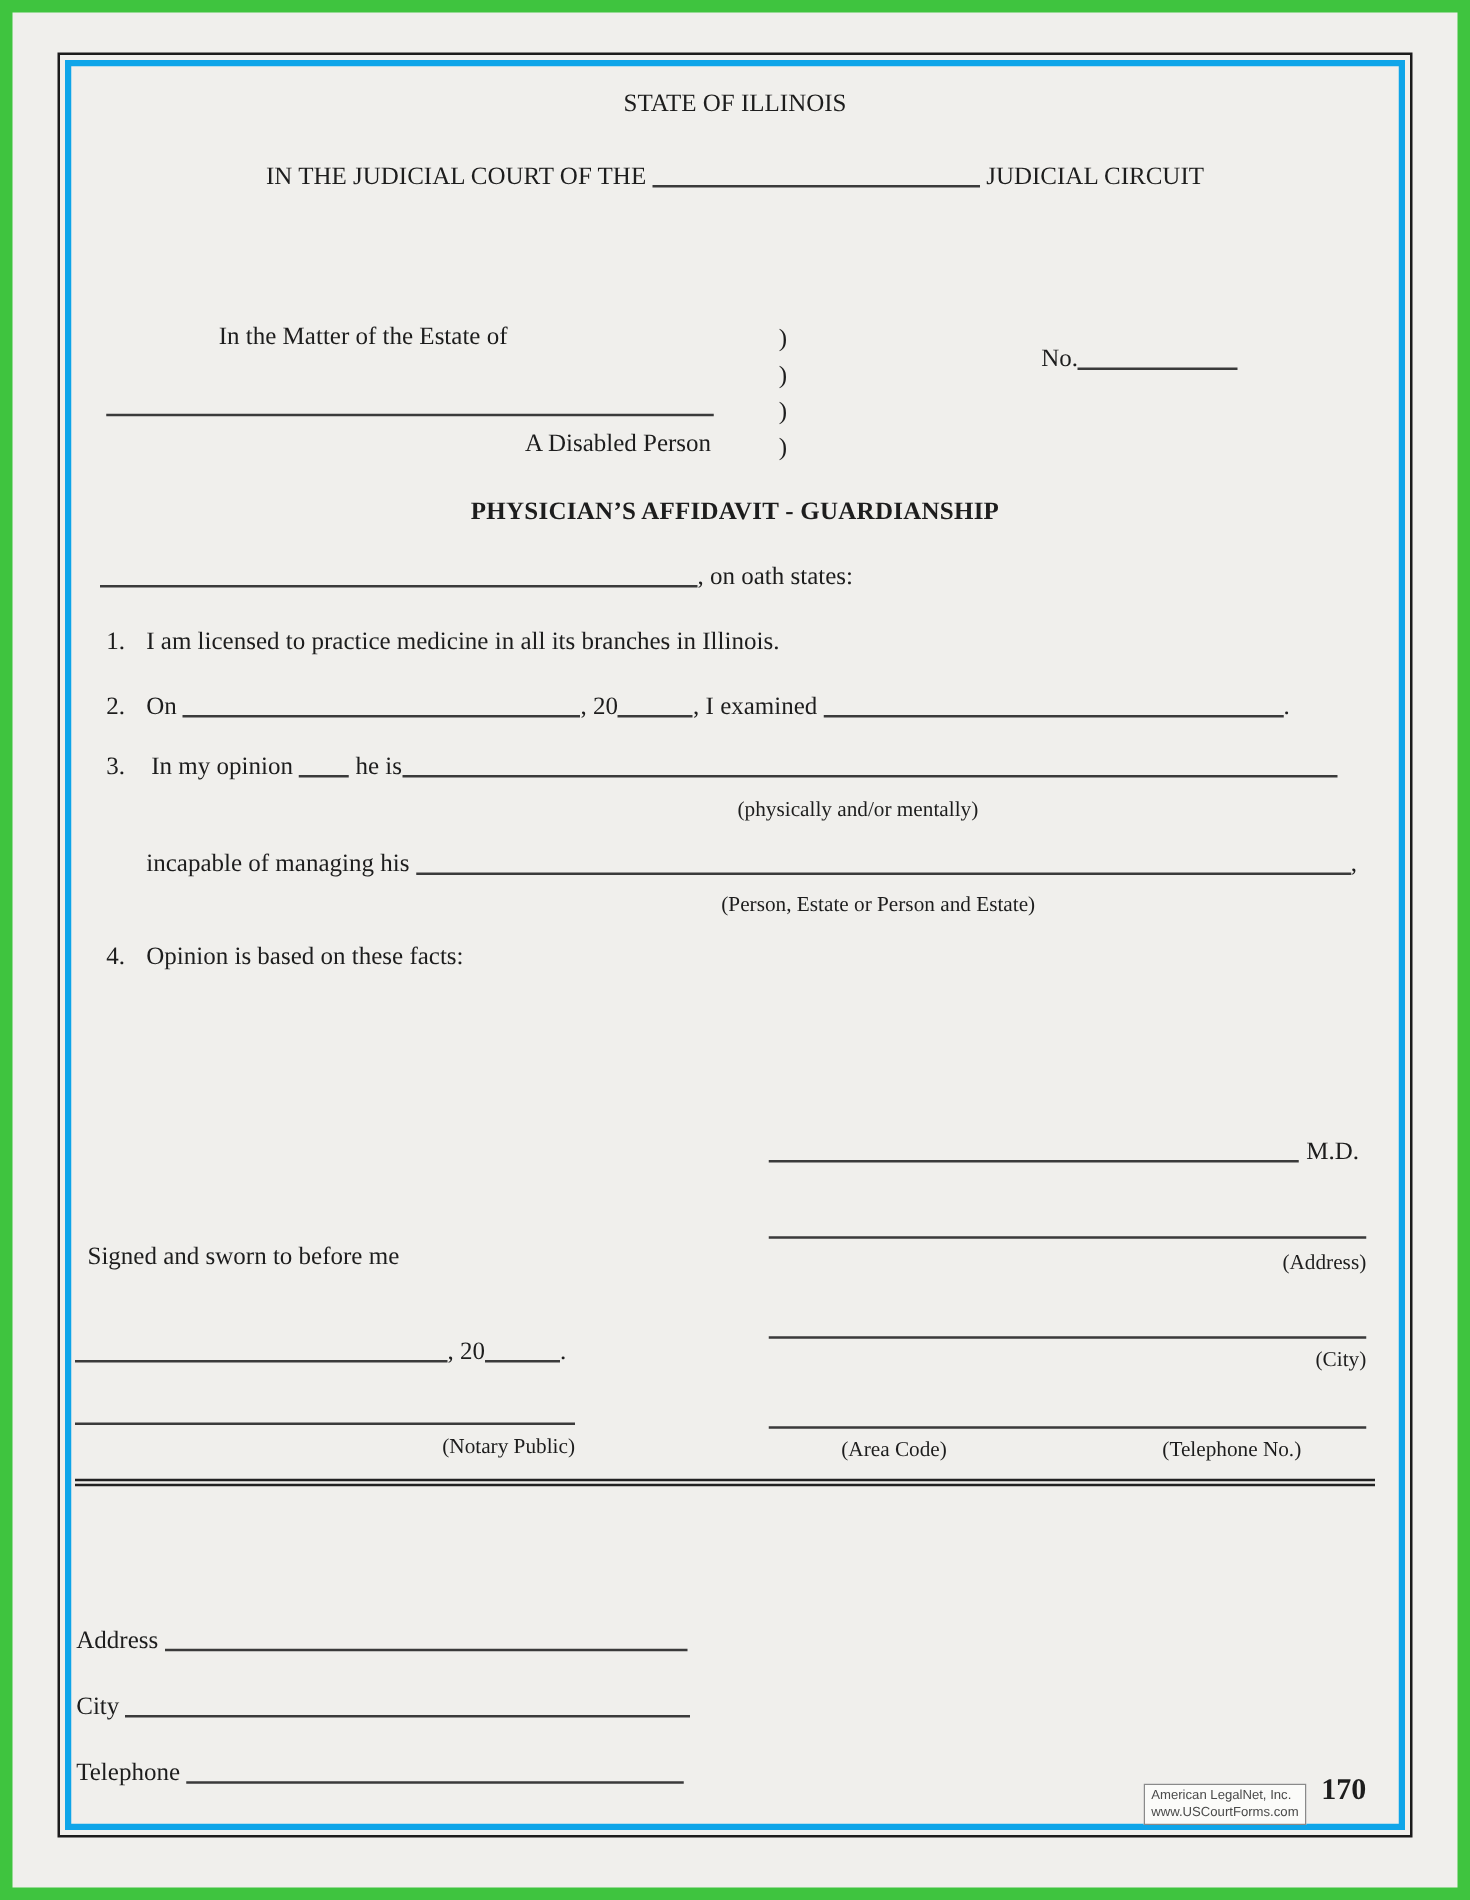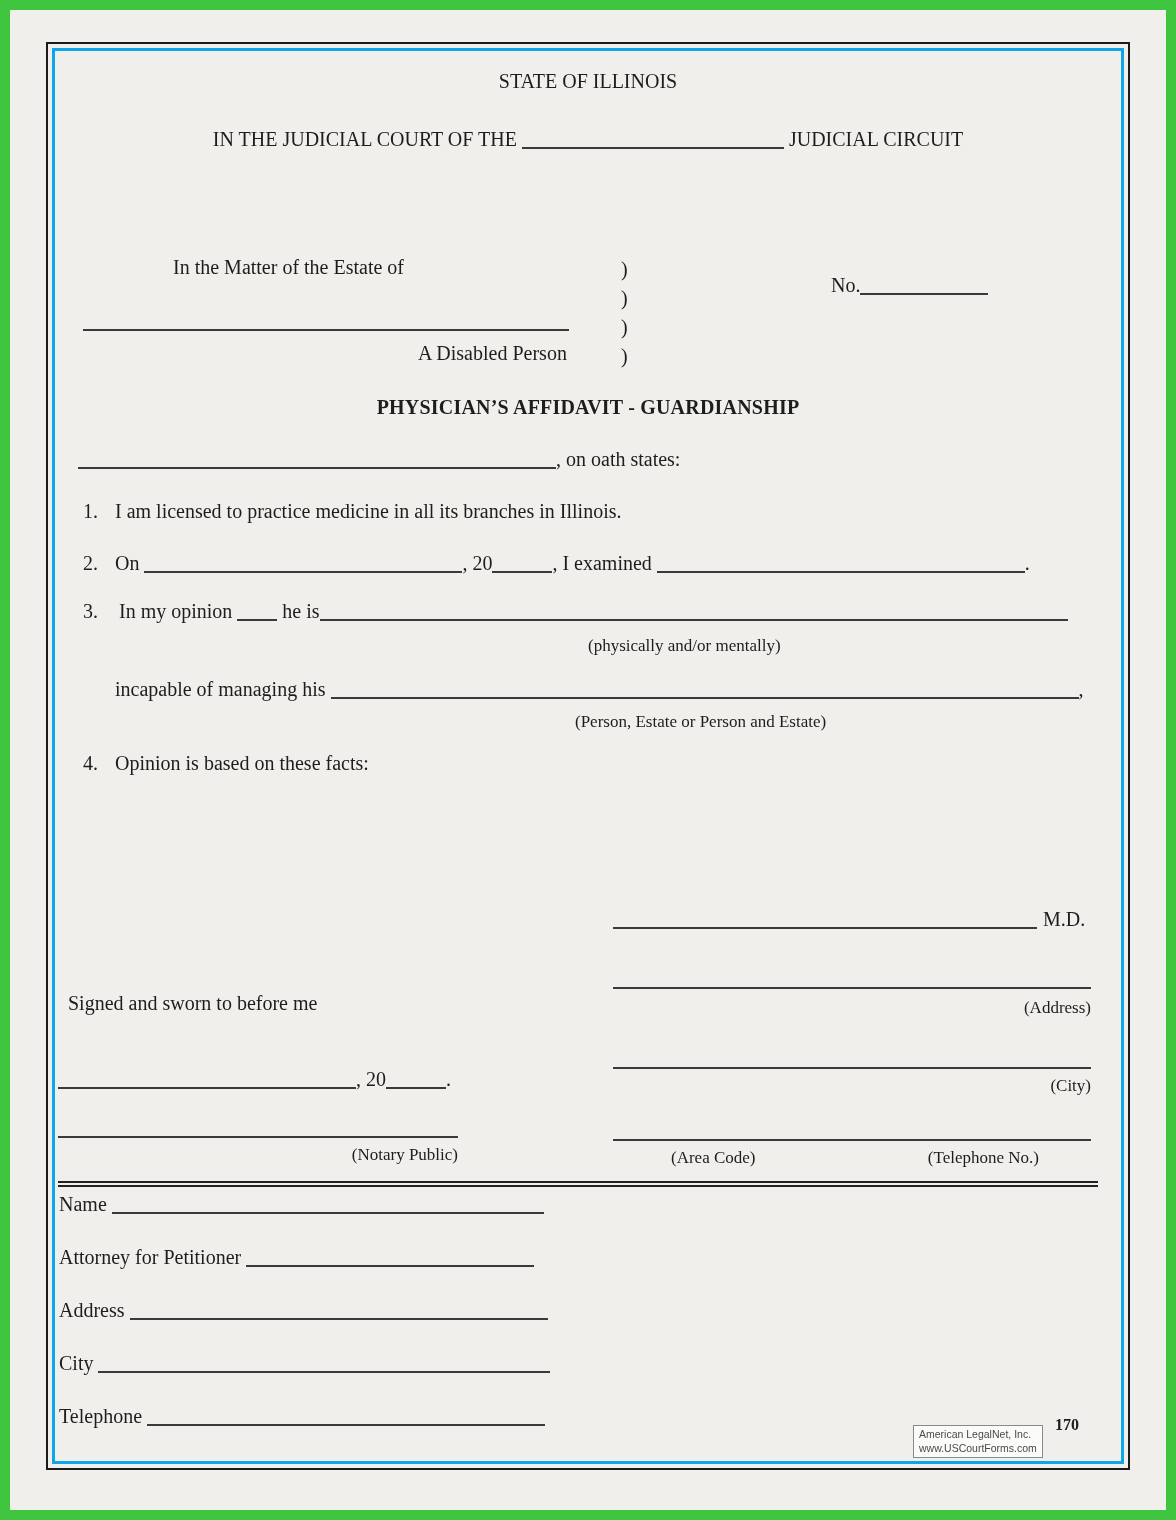--- a/index.html
+++ b/index.html
@@ -16,21 +16,21 @@
     background: #f0efec;            
     padding: 32px 36px 40px 36px;
   }
   .frame-outer {
     width: 100%; height: 100%;
     border: 2px solid #1b1b1b;
     padding: 4px;
   }
   .frame-inner {
     width: 100%; height: 100%;
-    border: 3px solid #0ea5e9;
+    border: 5px solid #0ea5e9;
     position: relative;
     font-size: 20px;
     color: #1d1d1d;
     line-height: 1.25;
   }
 
   .abs { position: absolute; white-space: nowrap; }
   .center { left: 0; right: 0; text-align: center; }
   .title { font-weight: bold; letter-spacing: .2px; }
 
@@ -59,21 +59,21 @@
     padding: 0 52px 0 58px;
   }
 
   .double-rule {
     position: absolute;
     height: 6px;
     border-top: 2px solid #222;
     border-bottom: 2px solid #222;
   }
 
-  .page-number { font-size: 16px; font-weight: bold; }
+  .page-number { font-size: 24px; font-weight: bold; }
 
   .legalnet {
     position: absolute;
     border: 1px solid #8a8a8a;
     background: #fbfbf9;
     font-family: "Liberation Sans", "DejaVu Sans", sans-serif;
     font-size: 10.5px;
     color: #4a4a4a;
     line-height: 1.3;
     padding: 2px 5px;
@@ -166,28 +166,20 @@
         <div class="cap" style="left:3px; top:1093px; width:400px">(Notary Public)</div>
 
         <div class="uline" style="left:558px; top:1088px; width:478px"></div>
         <div class="cap phone-caps" style="left:558px; top:1096px; width:478px">
           <span>(Area Code)</span>
           <span>(Telephone No.)</span>
         </div>
 
         <div class="double-rule" style="left:3px; top:1130px; width:1040px"></div>
 
-        <div class="abs" style="left:4px; top:1141px">
-          <span>Name</span>
-          <span class="blank" style="width:432px"></span>
-        </div>
-        <div class="abs" style="left:4px; top:1194px">
-          <span>Attorney for Petitioner</span>
-          <span class="blank" style="width:288px"></span>
-        </div>
         <div class="abs" style="left:4px; top:1247px">
           <span>Address</span>
           <span class="blank" style="width:418px"></span>
         </div>
         <div class="abs" style="left:4px; top:1300px">
           <span>City</span>
           <span class="blank" style="width:452px"></span>
         </div>
         <div class="abs" style="left:4px; top:1353px">
           <span>Telephone</span>

